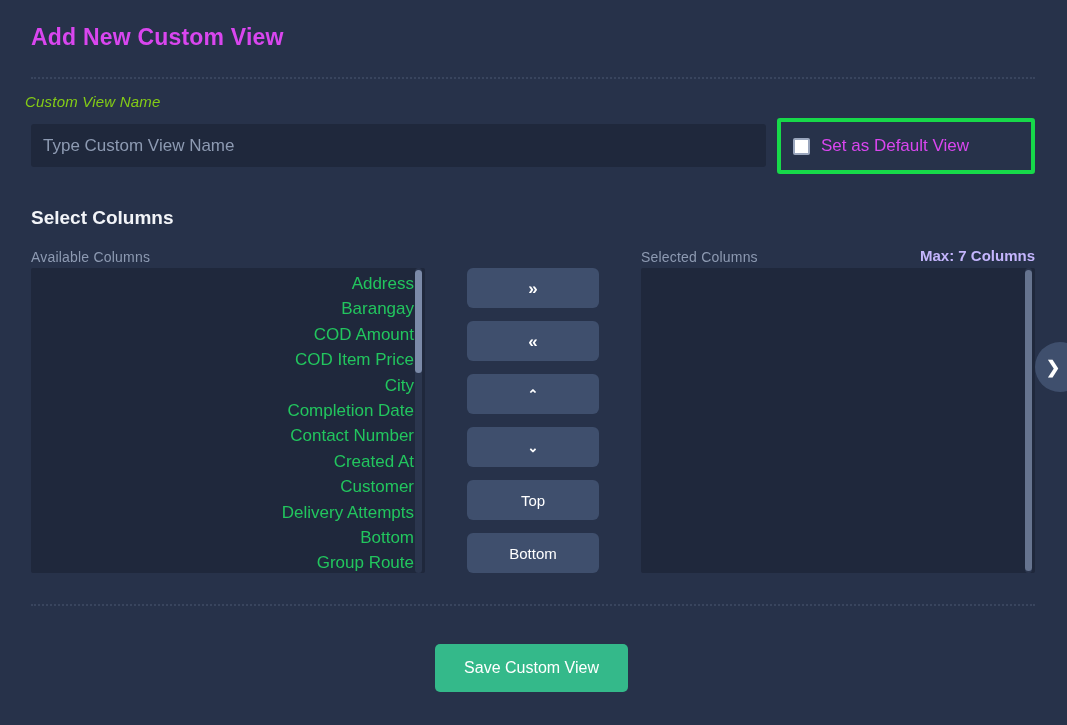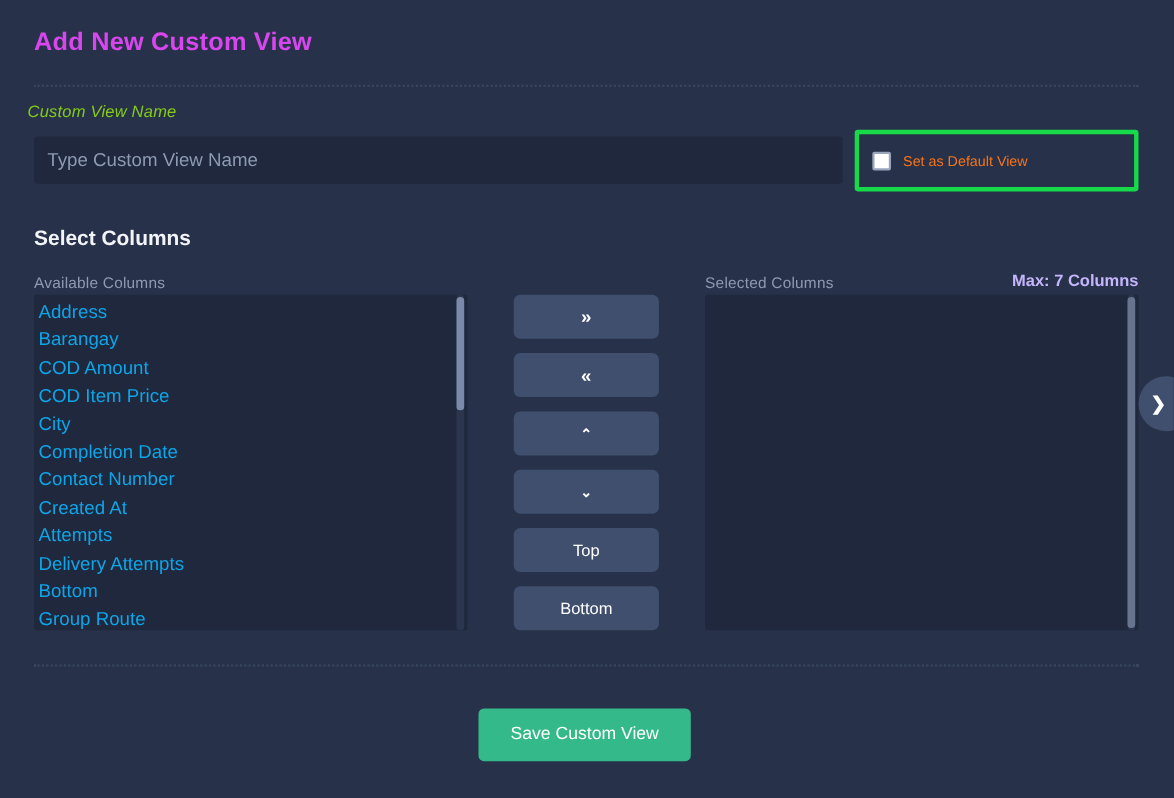--- a/index.html
+++ b/index.html
@@ -95,22 +95,22 @@
   }
   .cb {
     width: 17px;
     height: 17px;
     background: #ffffff;
     border: 2px solid #9aa6bd;
     border-radius: 2px;
     flex: none;
   }
   .default-view-label {
-    font-size: 13px;
-    color: #f97316;
+    font-size: 17px;
+    color: #d946ef;
     white-space: nowrap;
   }
 
   
   .section-title {
     position: absolute;
     left: 31px;
     top: 207px;
     font-size: 19px;
     font-weight: 600;
@@ -149,24 +149,25 @@
   .list-selected  { left: 641px; width: 394px; }
 
   .list-items {
     position: absolute;
     left: 0; top: 0; right: 11px; bottom: 0;
     padding: 3px 0 0 3px;
   }
   .list-item {
     font-size: 17px;
     line-height: 25.4px;
-    color: #0ea5e9;
+    color: #22c55e;
     white-space: nowrap;
     padding-left: 1px;
     cursor: pointer;
+    text-align: right;
   }
 
   
   .sb-track {
     position: absolute;
     top: 0;
     bottom: 0;
     right: 3px;
     width: 7px;
     background: #2b364e;
@@ -274,21 +275,21 @@
   <div class="listbox list-available">
     <div class="list-items" id="available-items">
         <div class="list-item">Address</div>
         <div class="list-item">Barangay</div>
         <div class="list-item">COD Amount</div>
         <div class="list-item">COD Item Price</div>
         <div class="list-item">City</div>
         <div class="list-item">Completion Date</div>
         <div class="list-item">Contact Number</div>
         <div class="list-item">Created At</div>
-        <div class="list-item">Attempts</div>
+        <div class="list-item">Customer</div>
         <div class="list-item">Delivery Attempts</div>
         <div class="list-item">Bottom</div>
         <div class="list-item">Group Route</div>
       </div>
     <div class="sb-track"></div>
     <div class="sb-thumb thumb-available"></div>
   </div>
 
   <div class="listbox list-selected">
     <div class="list-items" id="selected-items"></div>

